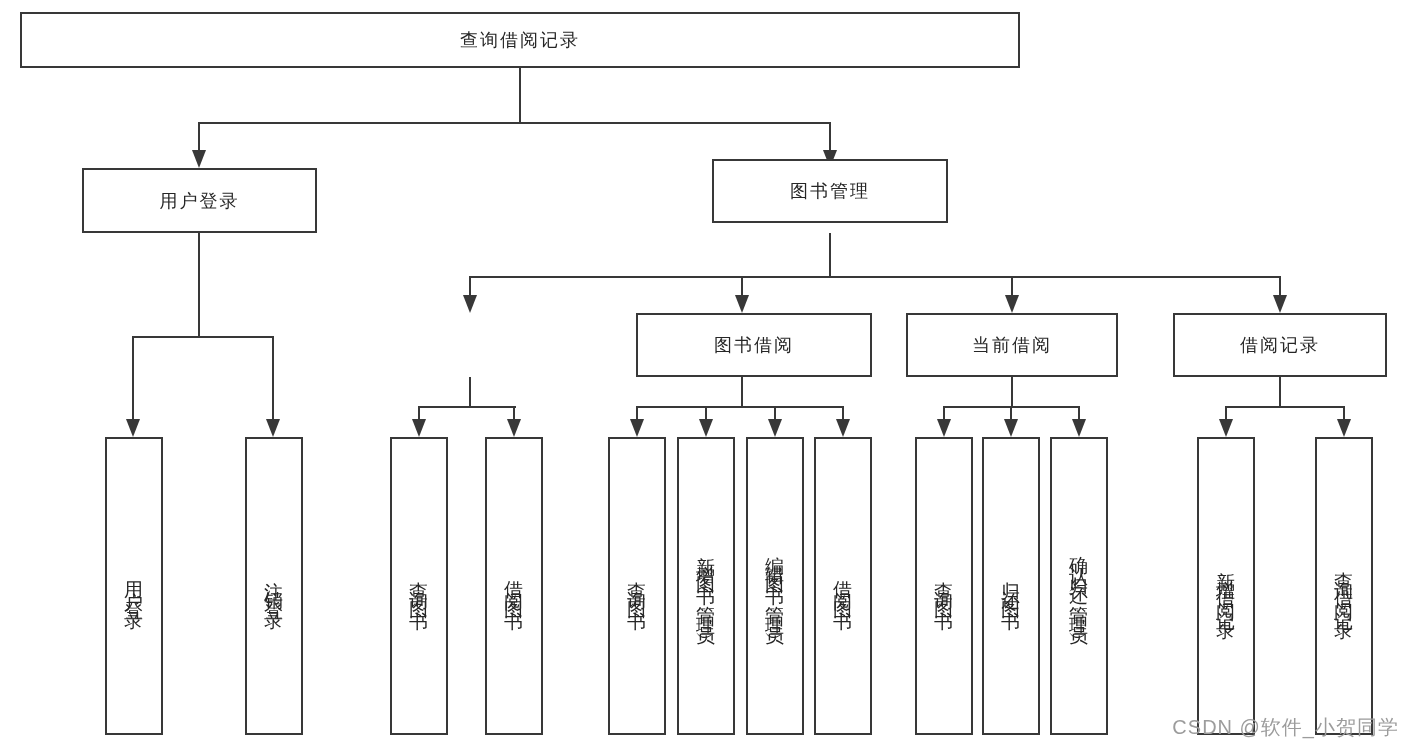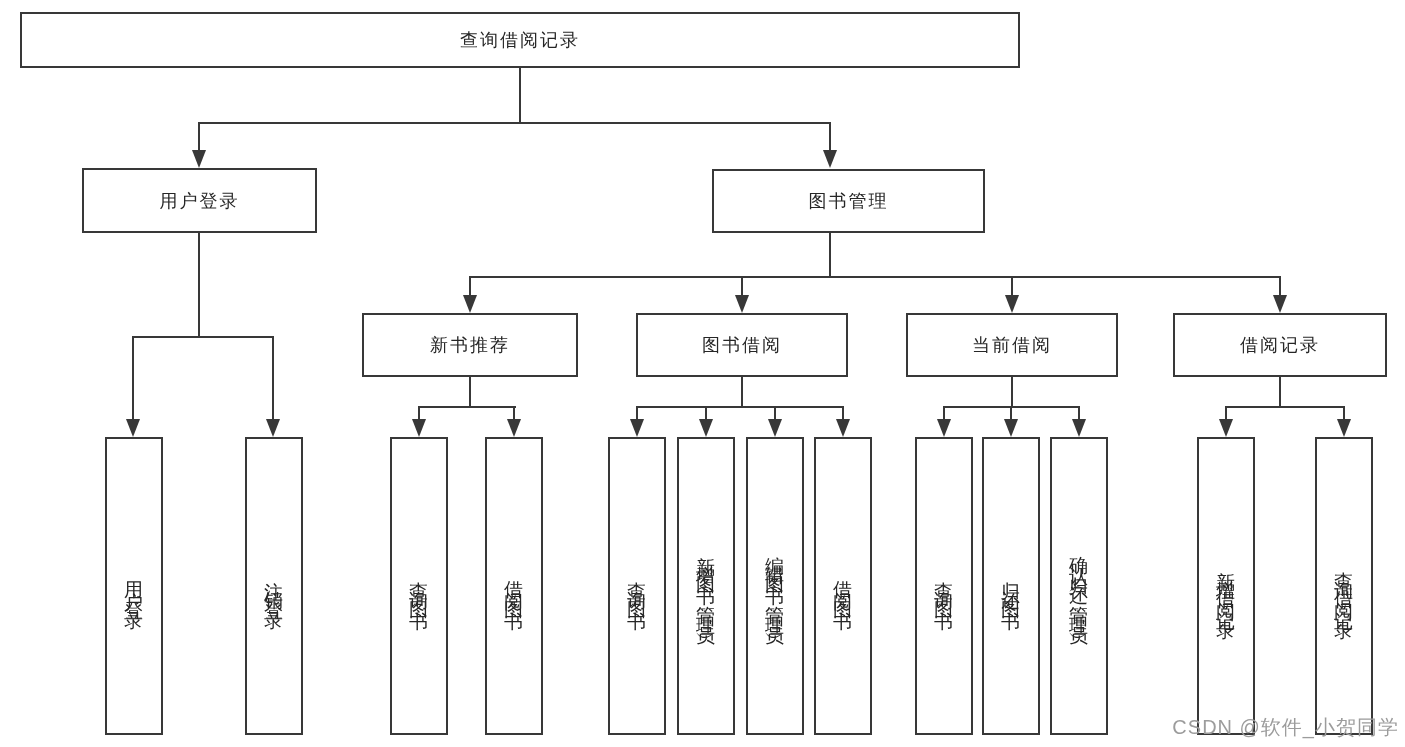--- a/index.html
+++ b/index.html
@@ -43,42 +43,41 @@
   <div class="node" style="left:20px;top:12px;width:1000px;height:56px">查询借阅记录</div>
 
   <div class="v" style="left:519px;top:68px;height:56px"></div>
   <div class="h" style="left:198px;top:122px;width:633px"></div>
   <div class="v" style="left:198px;top:122px;height:30px"></div>
   <div class="ah" style="left:192px;top:150px"></div>
   <div class="v" style="left:829px;top:122px;height:30px"></div>
   <div class="ah" style="left:823px;top:150px"></div>
 
   <div class="node" style="left:82px;top:168px;width:235px;height:65px">用户登录</div>
-  <div class="node" style="left:712px;top:169px;width:273px;height:64px">图书管理</div>
+  <div class="node" style="left:712px;top:159px;width:236px;height:64px">图书管理</div>
 
   <div class="v" style="left:198px;top:233px;height:105px"></div>
   <div class="h" style="left:132px;top:336px;width:142px"></div>
   <div class="v" style="left:132px;top:336px;height:85px"></div>
   <div class="ah" style="left:126px;top:419px"></div>
   <div class="v" style="left:272px;top:336px;height:85px"></div>
   <div class="ah" style="left:266px;top:419px"></div>
 
   <div class="v" style="left:829px;top:233px;height:45px"></div>
   <div class="h" style="left:469px;top:276px;width:812px"></div>
   <div class="v" style="left:469px;top:276px;height:21px"></div>
   <div class="ah" style="left:463px;top:295px"></div>
   <div class="v" style="left:741px;top:276px;height:21px"></div>
   <div class="ah" style="left:735px;top:295px"></div>
   <div class="v" style="left:1011px;top:276px;height:21px"></div>
   <div class="ah" style="left:1005px;top:295px"></div>
   <div class="v" style="left:1279px;top:276px;height:21px"></div>
   <div class="ah" style="left:1273px;top:295px"></div>
 
-  <div class="node" style="left:362px;top:313px;width:216px;height:64px">新书推荐</div>
-  <div class="node" style="left:636px;top:313px;width:212px;height:64px">图书借阅</div>
+  <div class="node" style="left:636px;top:313px;width:236px;height:64px">图书借阅</div>
   <div class="node" style="left:1173px;top:313px;width:214px;height:64px">借阅记录</div>
   <div class="node" style="left:906px;top:313px;width:212px;height:64px">当前借阅</div>
 
   <div class="v" style="left:469px;top:377px;height:31px"></div>
   <div class="h" style="left:418px;top:406px;width:98px"></div>
   <div class="v" style="left:418px;top:406px;height:15px"></div>
   <div class="ah" style="left:412px;top:419px"></div>
   <div class="v" style="left:513px;top:406px;height:15px"></div>
   <div class="ah" style="left:507px;top:419px"></div>
 

